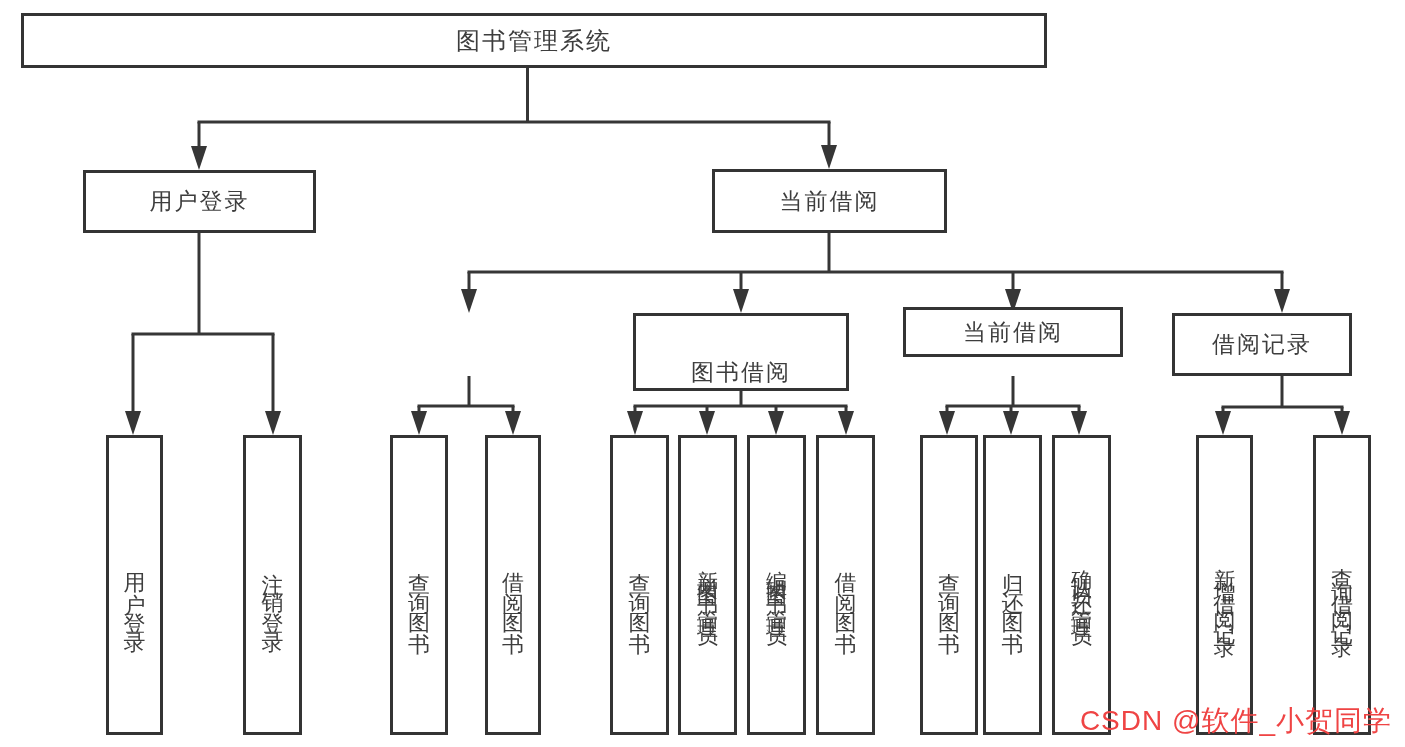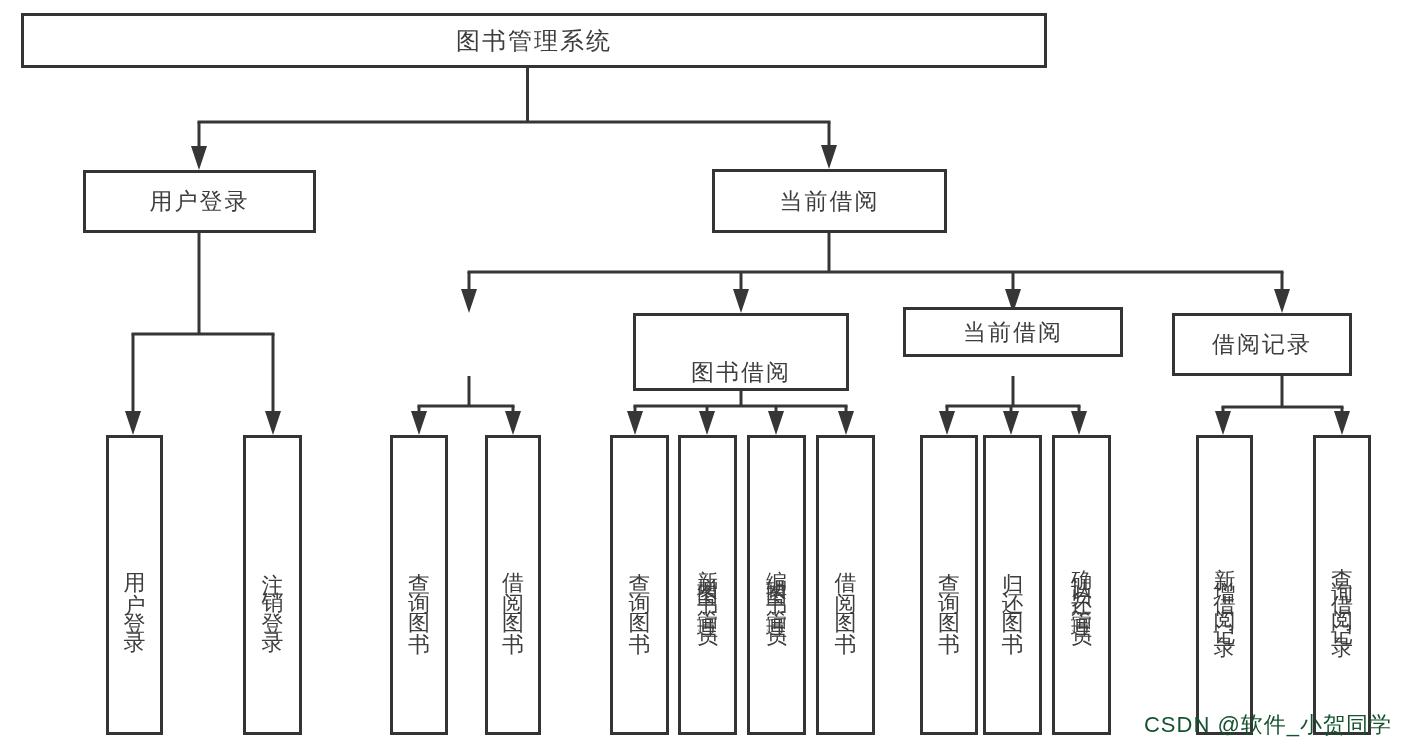--- a/index.html
+++ b/index.html
@@ -18,21 +18,21 @@
     position:absolute;box-sizing:border-box;border:3px solid #343434;background:#ffffff;
     top:435px;height:300px;display:flex;align-items:center;justify-content:center;
     font-size:22px;color:#3d3d3d;
   }
   .leaf .vtxt{writing-mode:vertical-rl;text-orientation:mixed;display:block;}
   .leaf.p4 .vtxt{letter-spacing:20px;margin-bottom:-20px;}
   .leaf.p6 .vtxt{letter-spacing:14px;margin-bottom:-14px;}
   .leaf.p9 .vtxt{letter-spacing:8px;margin-bottom:-8px;font-size:21px;}
   #wires{position:absolute;left:0;top:0;width:1405px;height:747px;pointer-events:none;}
   .watermark{
-    position:absolute;right:13px;bottom:7px;font-size:22px;color:#14532d;
+    position:absolute;right:13px;bottom:7px;font-size:28px;color:#ef4444;
     letter-spacing:1px;white-space:nowrap;margin-left:32px;
   }
 </style>
 </head>
 <body>
 
 <div id="canvas">
 
   <svg id="wires" viewBox="0 0 1405 747" xmlns="http://www.w3.org/2000/svg">
     <g stroke="#363636" stroke-width="3" fill="none">

